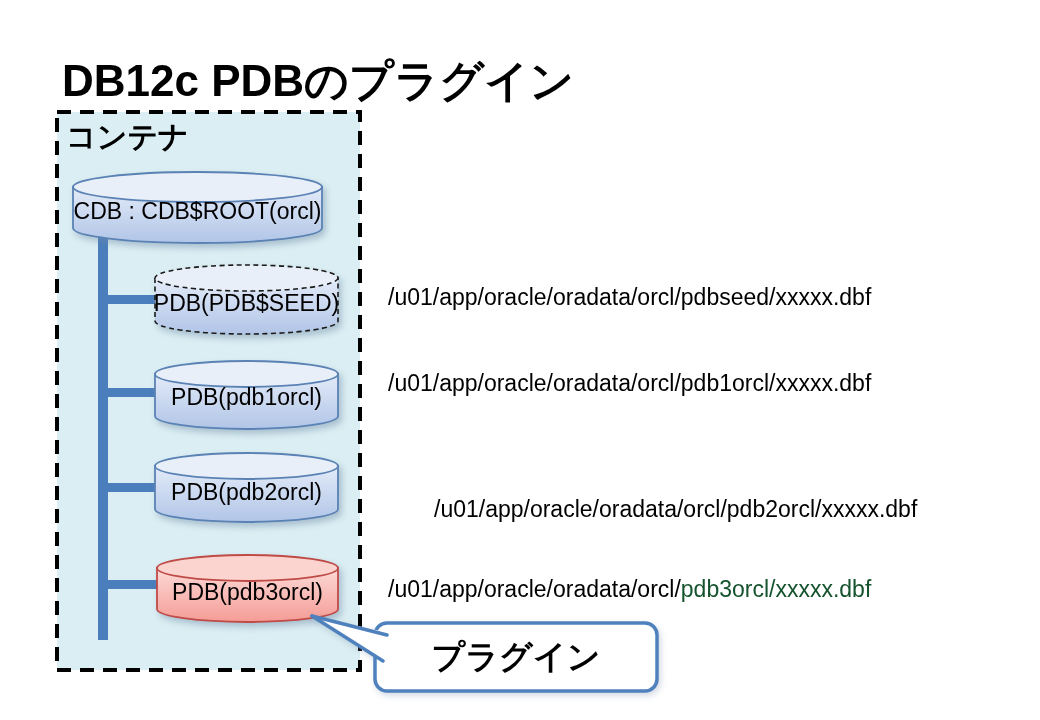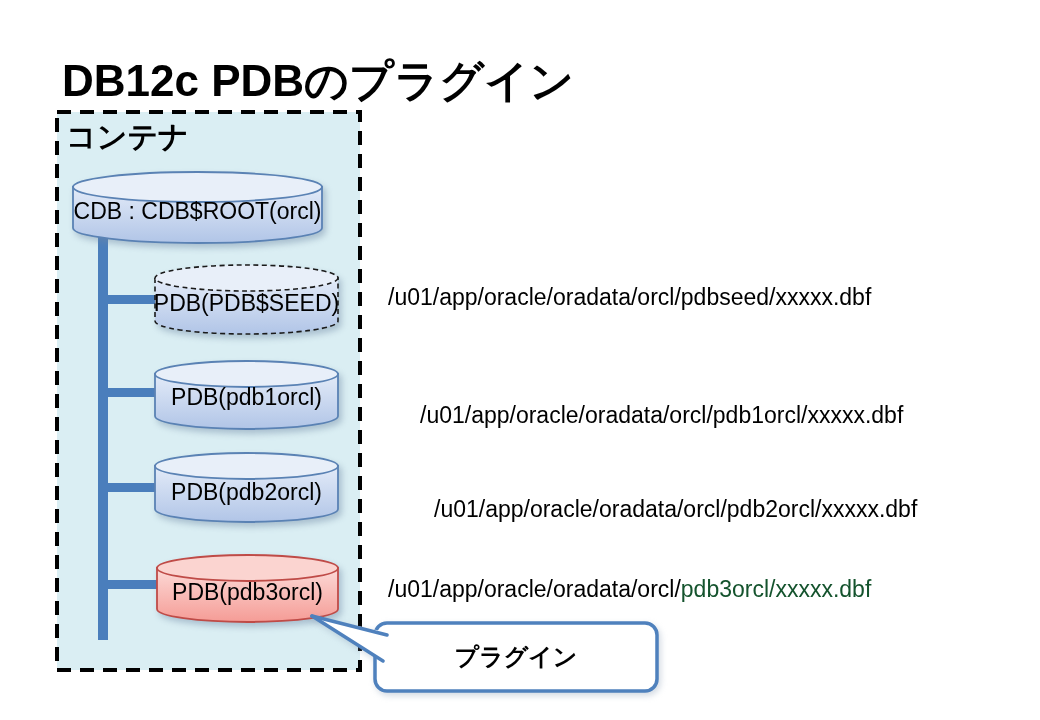--- a/index.html
+++ b/index.html
@@ -9,21 +9,21 @@
   }
   .abs{position:absolute;}
   .slide-title{left:62px;top:52px;font-size:44px;font-weight:700;letter-spacing:0px;white-space:nowrap;}
   .container-label{left:66px;top:117px;font-size:30px;font-weight:700;white-space:nowrap;}
   .paths-heading{left:387px;top:114px;font-size:28px;font-weight:700;white-space:nowrap;}
   .path-row{left:388px;font-size:23px;font-weight:400;white-space:nowrap;}
   .path-row .hl{color:#14532d;}
   .callout-label{
     left:375px;top:623px;width:282px;height:68px;
     display:flex;align-items:center;justify-content:center;
-    font-size:24px;font-weight:700;white-space:nowrap;
+    font-size:33px;font-weight:700;white-space:nowrap;
   }
   svg{position:absolute;left:0;top:0;}
   .cyl{filter:drop-shadow(3px 4px 3px rgba(110,135,165,0.45));}
   .cyl-label{font-family:"Liberation Sans","DejaVu Sans",sans-serif;font-size:23px;fill:#000;}
   .callout-shape{filter:drop-shadow(2px 3px 3px rgba(130,150,175,0.35));}
 </style>
 </head>
 <body>
 
 <div id="page">
@@ -87,19 +87,19 @@
       <line x1="312" y1="616" x2="383" y2="661" stroke="#4f81bd" stroke-width="3.5" stroke-linecap="round"></line>
     </g>
   </svg>
 
   <div class="abs slide-title">DB12c PDBのプラグイン</div>
 
   <div class="abs container-label">コンテナ</div>
 
 
   <div class="abs path-row" style="top:284px;">/u01/app/oracle/oradata/orcl/pdbseed/xxxxx.dbf</div>
-  <div class="abs path-row" style="top:402px;margin-left:32px;">/u01/app/oracle/oradata/orcl/pdb1orcl/xxxxx.dbf</div>
+  <div class="abs path-row" style="top:370px;">/u01/app/oracle/oradata/orcl/pdb1orcl/xxxxx.dbf</div>
   <div class="abs path-row" style="top:496px;margin-left:46px;">/u01/app/oracle/oradata/orcl/pdb2orcl/xxxxx.dbf</div>
   <div class="abs path-row" style="top:576px;"><span>/u01/app/oracle/oradata/orcl/</span><span class="hl">pdb3orcl/xxxxx.dbf</span></div>
 
   <div class="abs callout-label">プラグイン</div>
 
 </div>
 
 </body></html>

